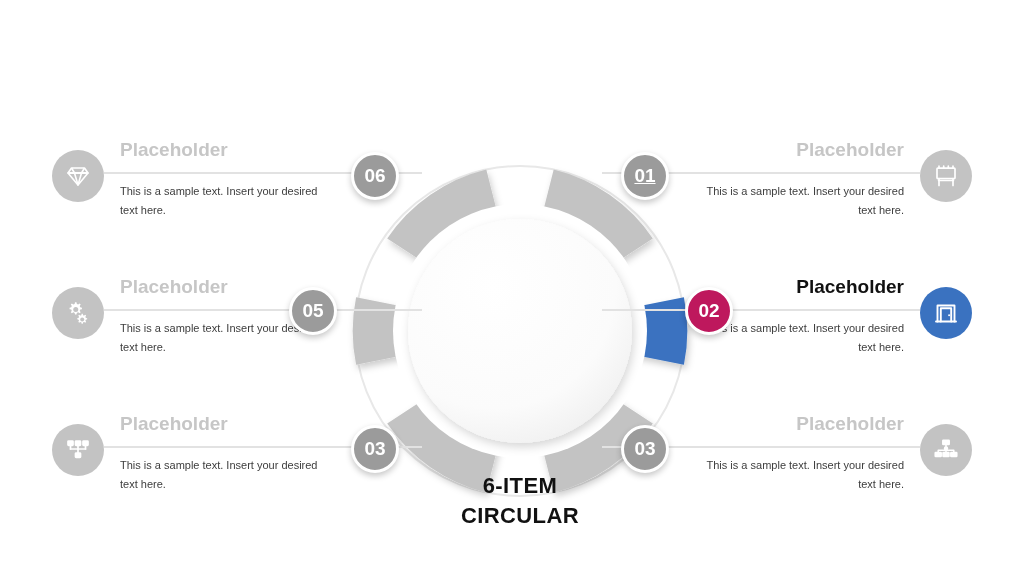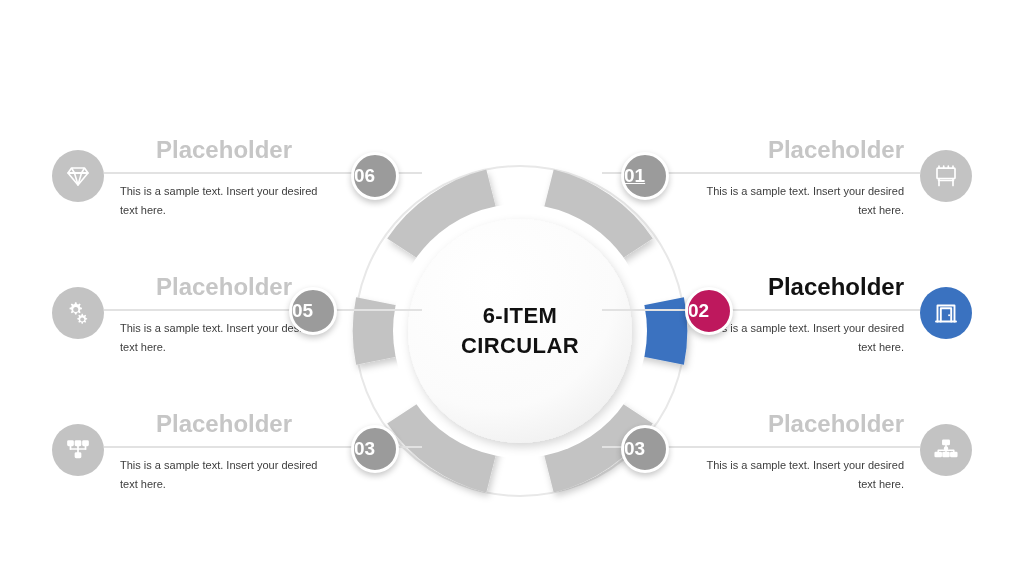--- a/index.html
+++ b/index.html
@@ -48,21 +48,21 @@
 
   #center-text {
     position: absolute;
     left: 300px;
     top: 131px;
     width: 440px;
     height: 400px;
     display: flex;
     flex-direction: column;
     align-items: center;
-    justify-content: center;
+    justify-content: flex-end;
     pointer-events: none;
   }
   #center-text .cline {
     font-size: 22px;
     font-weight: 700;
     color: #111111;
     line-height: 30px;
     letter-spacing: 0.4px;
     text-align: center;
   }
@@ -71,21 +71,21 @@
   .badge {
     position: absolute;
     width: 48px;
     height: 48px;
     border-radius: 50%;
     background: #9b9b9b;
     border: 3px solid #ffffff;
     box-sizing: border-box;
     display: flex;
     align-items: center;
-    justify-content: flex-start;
+    justify-content: center;
     color: #ffffff;
     font-size: 19px;
     font-weight: 700;
     box-shadow: 0 3px 6px rgba(0,0,0,0.22);
     z-index: 6;
   }
   .badge.active { background: #be185d; }
 
   
   .item {
@@ -102,26 +102,25 @@
     background: #c3c3c3;
     display: flex;
     align-items: center;
     justify-content: center;
   }
   .item.active .icon-circle { background: #3a72c0; }
 
   .item .ph {
     position: absolute;
     top: 0px;
-    font-size: 24px;
+    font-size: 19px;
     font-weight: 700;
     color: #c6c6c6;
     line-height: 24px;
     white-space: nowrap;
-    margin-left: 36px;
   }
   .item.active .ph { color: #111111; }
 
   .item .rule {
     position: absolute;
     top: 34px;
     height: 2px;
     background: #e2e2e2;
   }
 

